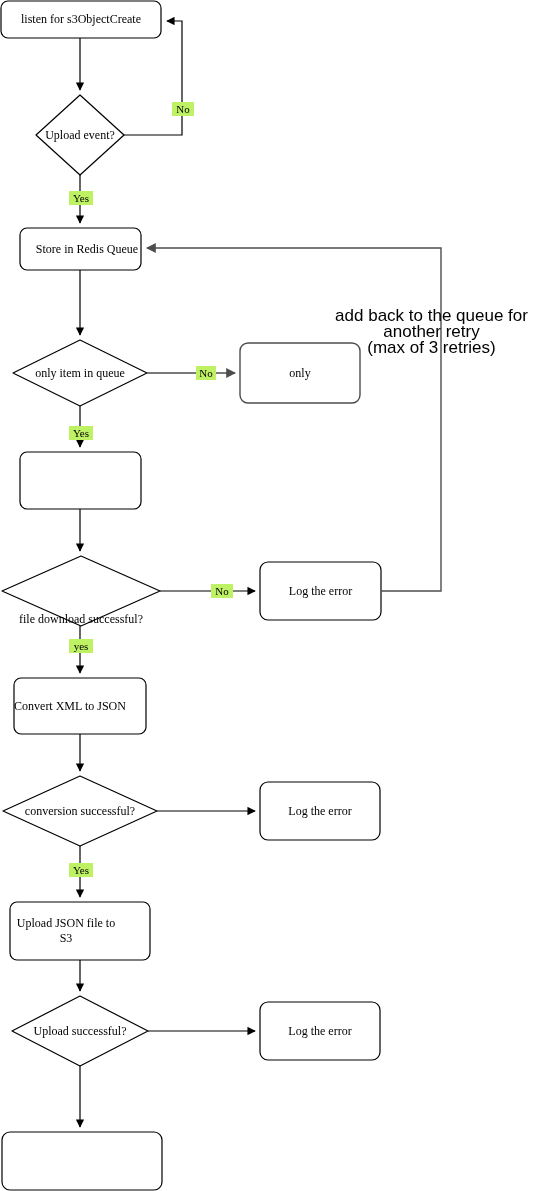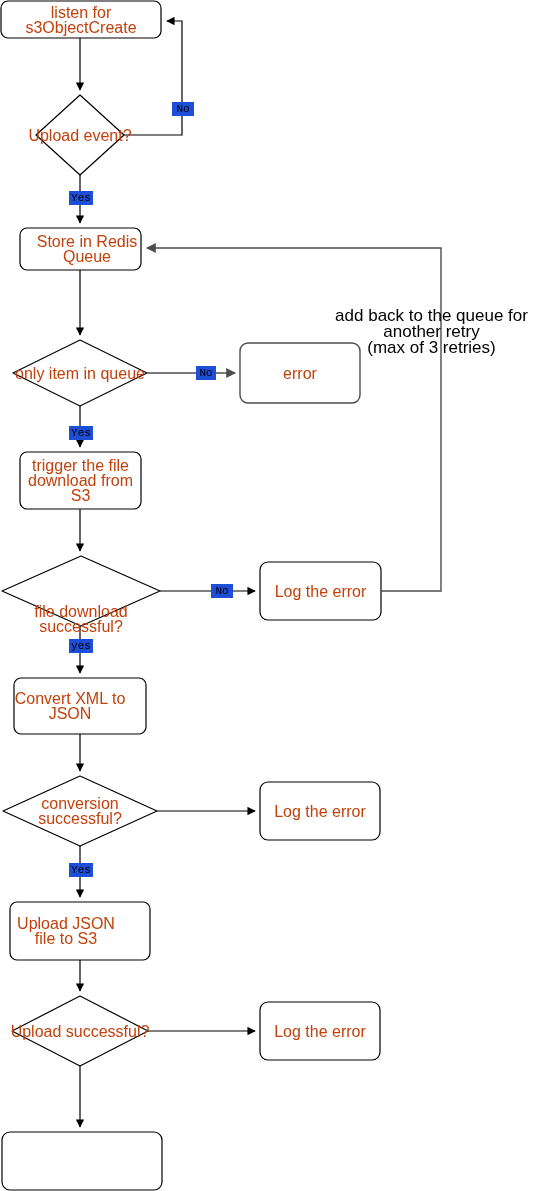--- a/index.html
+++ b/index.html
@@ -23,35 +23,35 @@
     left: 0;
     width: 545px;
     height: 1191px;
   }
   .node-label {
     position: absolute;
     display: flex;
     align-items: center;
     justify-content: center;
     text-align: center;
-    font-family: Liberation Sans, sans-serif;
-    font-size: 16px;
+    font-family: Liberation Serif, serif;
+    font-size: 12px;
     line-height: 15px;
-    color: #c2410c;
+    color: #000000;
     pointer-events: none;
     white-space: pre-line;
   }
   .edge-label {
     position: absolute;
-    font-family: Liberation Mono, monospace;
+    font-family: Liberation Serif, serif;
     font-size: 11px;
     line-height: 14px;
     color: #000000;
     text-align: center;
-    background: #1d4ed8;
+    background: #bef264;
     white-space: pre-line;
   }
   .annotation {
     position: absolute;
     font-family: "Liberation Sans", sans-serif;
     font-size: 17px;
     line-height: 16px;
     color: #000000;
     text-align: center;
     white-space: pre-line;
@@ -136,24 +136,22 @@
   </svg>
 
   <div class="node-label" style="left:1px; top:1px; width:160px; height:37px;">listen for s3ObjectCreate</div>
 
   <div class="node-label" style="left:20px; top:120px; width:120px; height:30px;text-align:right;">Upload event?</div>
 
   <div class="node-label" style="left:20px; top:228px; width:134px; height:42px;">Store in Redis Queue</div>
 
   <div class="node-label" style="left:13px; top:358px; width:134px; height:30px;">only item in queue</div>
 
-  <div class="node-label" style="left:240px; top:343px; width:120px; height:60px;">error</div>
+  <div class="node-label" style="left:240px; top:343px; width:120px; height:60px;">only</div>
 
-  <div class="node-label" style="left:20px; top:452px; width:121px; height:57px;">trigger the file
-download from S3</div>
 
   <div class="node-label" style="left:0px; top:604px; width:162px; height:30px;">file download successful?</div>
 
   <div class="node-label" style="left:260px; top:562px; width:121px; height:58px;">Log the error</div>
 
   <div class="node-label" style="left:14px; top:678px; width:112px; height:56px;">Convert XML to JSON</div>
 
   <div class="node-label" style="left:1px; top:796px; width:158px; height:30px;">conversion successful?</div>
 
   <div class="node-label" style="left:260px; top:782px; width:120px; height:58px;">Log the error</div>

